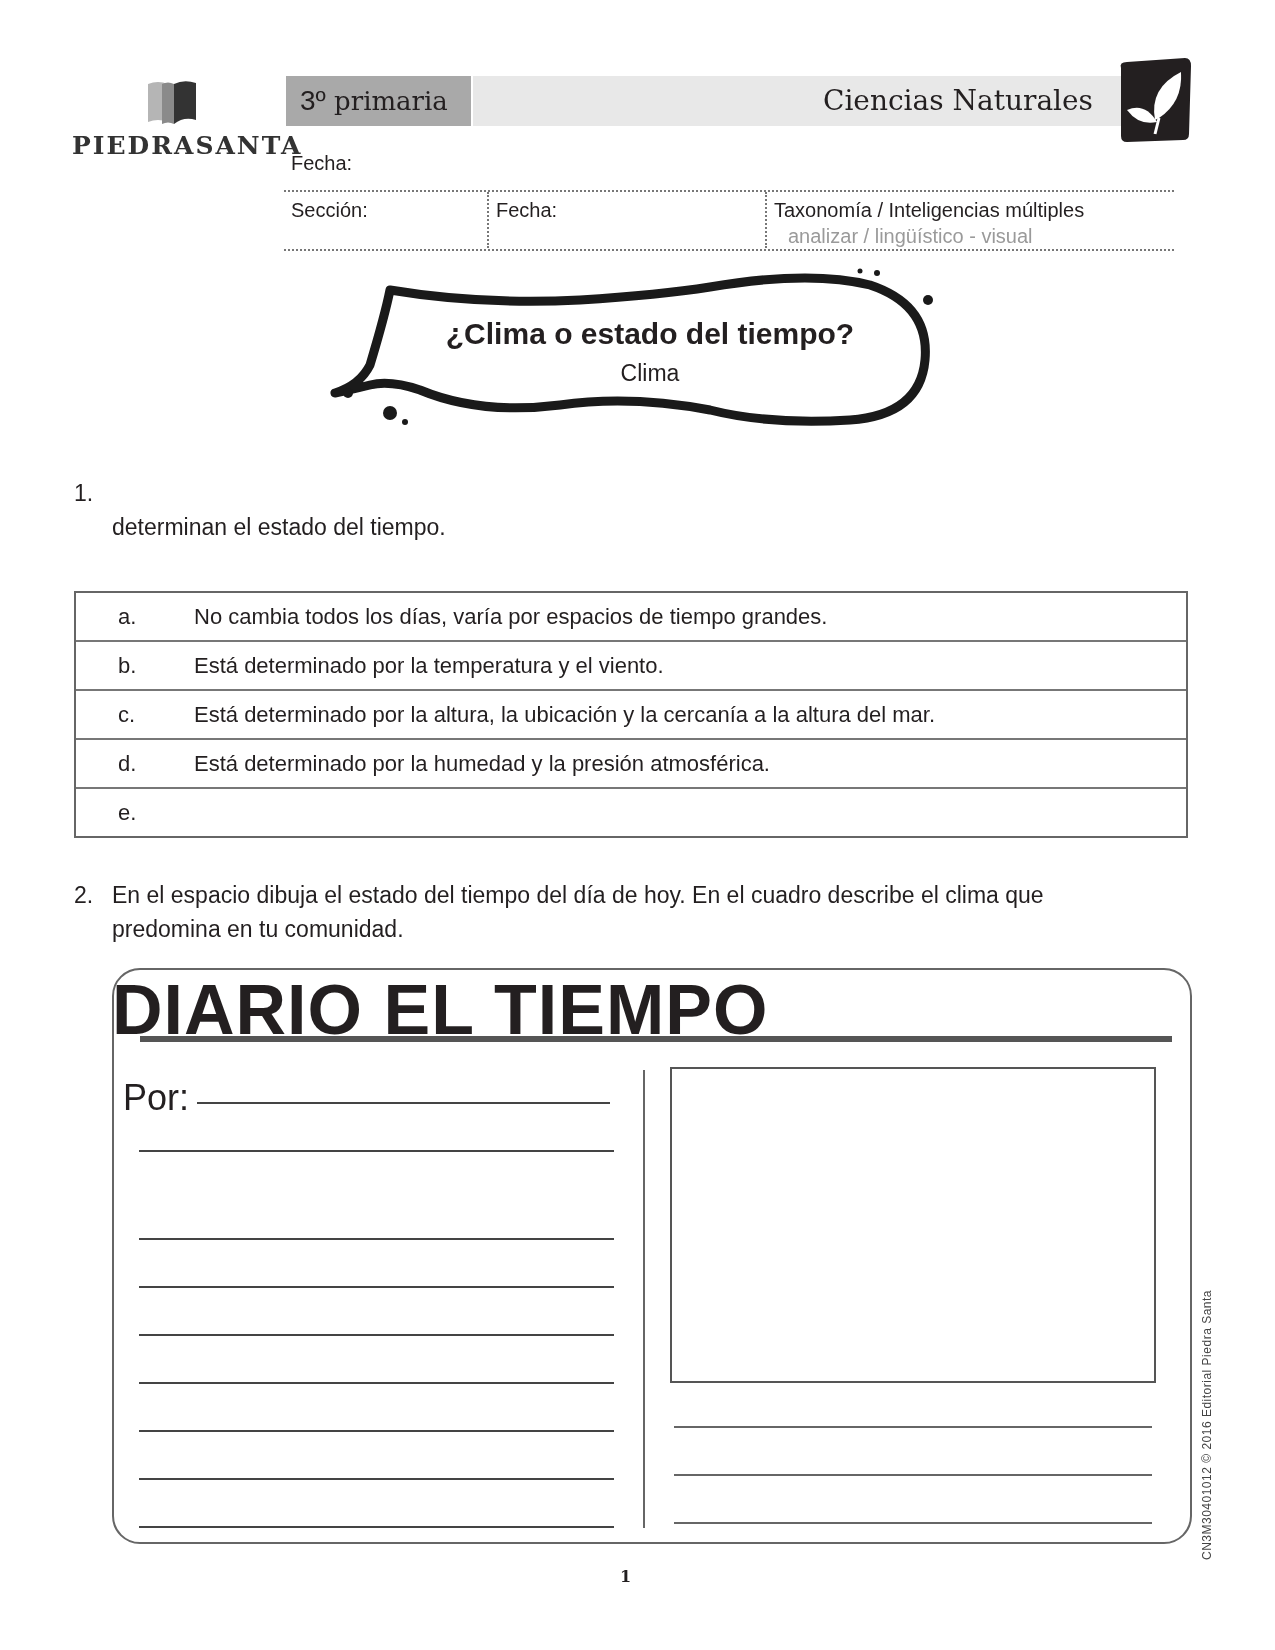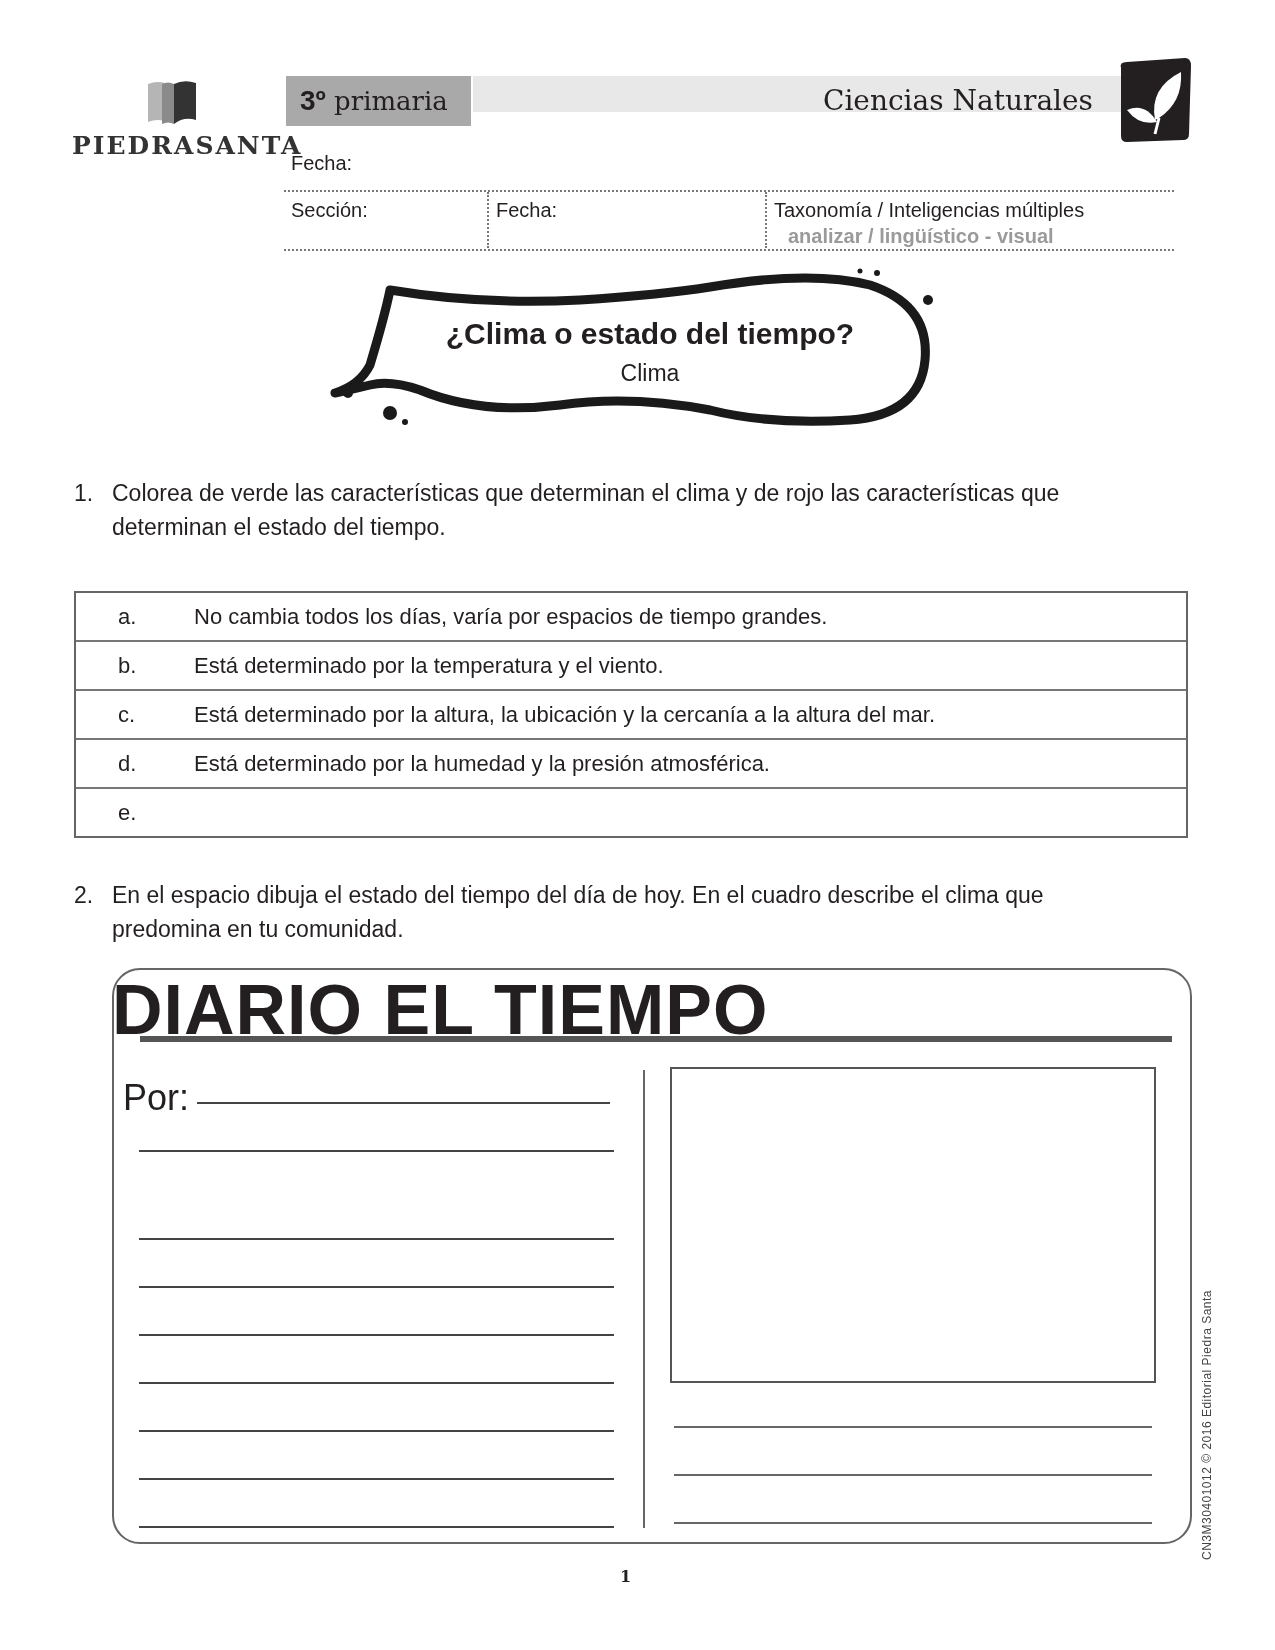--- a/index.html
+++ b/index.html
@@ -6,30 +6,30 @@
   body { width: 1275px; height: 1650px; position: relative; overflow: hidden;
          font-family: "Liberation Sans", sans-serif; color: #231f20; }
   .abs { position: absolute; }
 
   
   .logo-mark { left: 146px; top: 78px; width: 52px; height: 48px; }
   .logo-text { left: 72px; top: 131px; font-size: 25px; letter-spacing: 2px; font-weight: bold;
                font-family: "DejaVu Serif", serif; color: #333; }
   .grade-box { left: 286px; top: 76px; width: 185px; height: 50px; background: #a9a9a9;
                font-family: "DejaVu Serif", serif; font-size: 26px; line-height: 50px; padding-left: 14px; box-sizing: border-box; }
-  .grade-box b { font-family: "Liberation Sans", sans-serif; font-weight: bold; font-size: 28px; }
-  .subject-bar { left: 473px; top: 76px; width: 650px; height: 36px; background: #e8e8e8;
+  .grade-box b { font-family: "Liberation Sans", sans-serif; font-weight: normal; font-size: 28px; }
+  .subject-bar { left: 473px; top: 76px; width: 650px; height: 50px; background: #e8e8e8;
                  font-family: "DejaVu Serif", serif; font-size: 28px; line-height: 50px; text-align: right;
                  padding-right: 30px; box-sizing: border-box; padding-left: 21px; }
   .leaf-icon { left: 1115px; top: 58px; width: 78px; height: 86px; }
 
   .field-label { font-size: 20px; color: #231f20; }
   .dotted-h { height: 0; border-top: 2px dotted #777; }
   .dotted-v { width: 0; border-left: 2px dotted #777; }
-  .gray-text { color: #9a9a9a; font-size: 20px; font-weight: bold; }
+  .gray-text { color: #9a9a9a; font-size: 20px; }
 
   
   .bubble { left: 330px; top: 265px; width: 610px; height: 175px; }
   .bubble-title { left: 330px; top: 317px; width: 640px; text-align: center; font-size: 30px; font-weight: bold; }
   .bubble-sub { left: 330px; top: 360px; width: 640px; text-align: center; font-size: 23px; }
 
   
   .q { font-size: 23px; line-height: 34px; }
   .q .num { position: absolute; left: 0; top: 0; }
   .q .txt { position: absolute; left: 38px; top: 0; }
@@ -92,21 +92,20 @@
   <circle cx="75" cy="157" r="3" fill="#1a1a1a"></circle>
   <circle cx="530" cy="6" r="2.5" fill="#1a1a1a"></circle>
   <circle cx="547" cy="8" r="3" fill="#1a1a1a"></circle>
   <circle cx="598" cy="35" r="5" fill="#1a1a1a"></circle>
 </svg>
 <div class="abs bubble-title">¿Clima o estado del tiempo?</div>
 <div class="abs bubble-sub">Clima</div>
 
 <div class="abs q" style="left:74px; top:476px; width:1120px; height:70px;">
   <span class="num">1.</span>
-  <span class="txt">Colorea de verde las características que determinan el clima y de rojo las características que</span>
   <span class="txt" style="top:34px;">determinan el estado del tiempo.</span>
 </div>
 
 <div class="abs ctable">
   <div class="crow">
     <span class="letter">a.</span>
     <span class="ctext">No cambia todos los días,  varía por espacios de tiempo grandes.</span>
   </div>
   <div class="crow">
     <span class="letter">b.</span>

